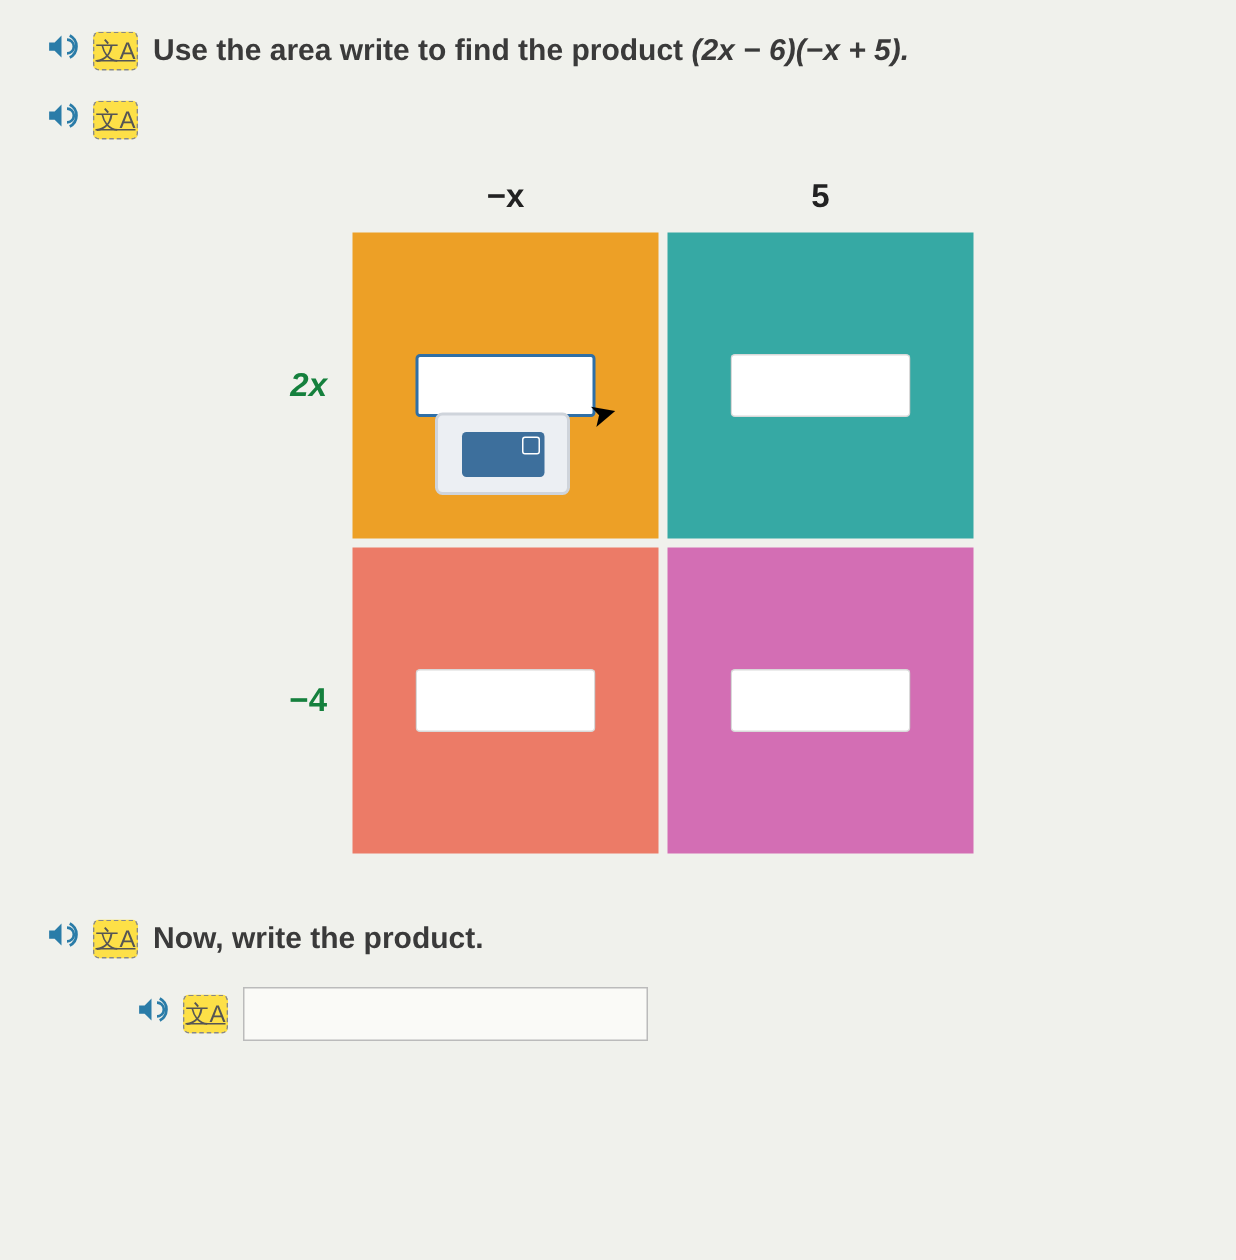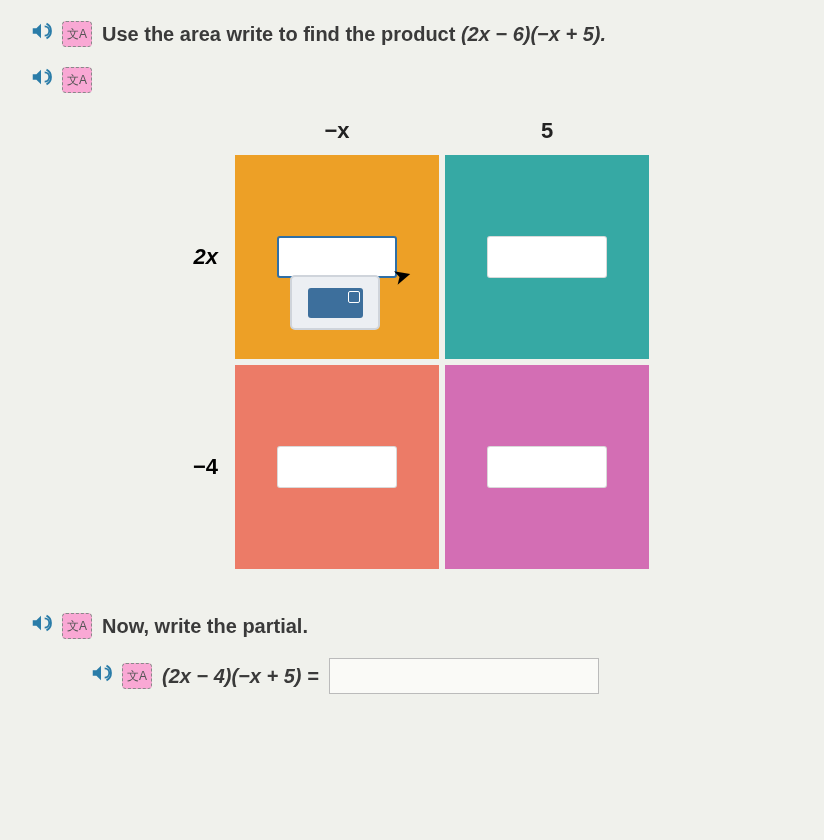--- a/index.html
+++ b/index.html
@@ -33,24 +33,25 @@
       display: inline-block;
     }
     .translate-icon {
       display: inline-flex;
       align-items: center;
       justify-content: center;
       width: 30px;
       height: 26px;
       border: 1.5px dashed #888;
       border-radius: 4px;
-      font-size: 12px;
+      font-size: 16px;
       color: #555;
-      background: #f9a8d4;
+      background: #fde047;
       font-weight: normal;
+      text-decoration: underline;
     }
     .expr { font-style: italic; }
     .area-model-wrap {
       display: flex;
       justify-content: center;
       margin: 10px 0 40px 0;
     }
     .area-model {
       display: grid;
       grid-template-columns: 60px 210px 210px;
@@ -65,21 +66,21 @@
       font-weight: bold;
       color: #222;
       padding-bottom: 8px;
     }
     .row-header {
       display: flex;
       align-items: center;
       justify-content: flex-end;
       font-size: 22px;
       font-weight: bold;
-      color: #000000;
+      color: #15803d;
       padding-right: 14px;
       text-align: center;
     }
     .cell {
       display: flex;
       align-items: center;
       justify-content: center;
       position: relative;
       border: 3px solid #f0f1ec;
     }
@@ -218,27 +219,26 @@
 
 <div class="instruction-row">
   <span class="sound-icon">
     <svg width="22" height="22" viewBox="0 0 24 24" fill="#2a7ca8">
         <path d="M3 9v6h4l5 5V4L7 9H3z"></path>
         <path d="M16 7a5 5 0 0 1 0 10" stroke="#2a7ca8" stroke-width="2" fill="none"></path>
         <path d="M18 4a9 9 0 0 1 0 16" stroke="#2a7ca8" stroke-width="2" fill="none"></path>
       </svg>
   </span>
   <span class="translate-icon">文A</span>
-  <span>Now, write the partial.</span>
+  <span>Now, write the product.</span>
 </div>
 
 <div class="final-row instruction-row indent">
   <span class="sound-icon">
     <svg width="22" height="22" viewBox="0 0 24 24" fill="#2a7ca8">
         <path d="M3 9v6h4l5 5V4L7 9H3z"></path>
         <path d="M16 7a5 5 0 0 1 0 10" stroke="#2a7ca8" stroke-width="2" fill="none"></path>
         <path d="M18 4a9 9 0 0 1 0 16" stroke="#2a7ca8" stroke-width="2" fill="none"></path>
       </svg>
   </span>
   <span class="translate-icon">文A</span>
-  <span class="expr">(2x − 4)(−x + 5) =</span>
   <input class="final-input" value="" style="">
 </div>
 
 </body></html>

